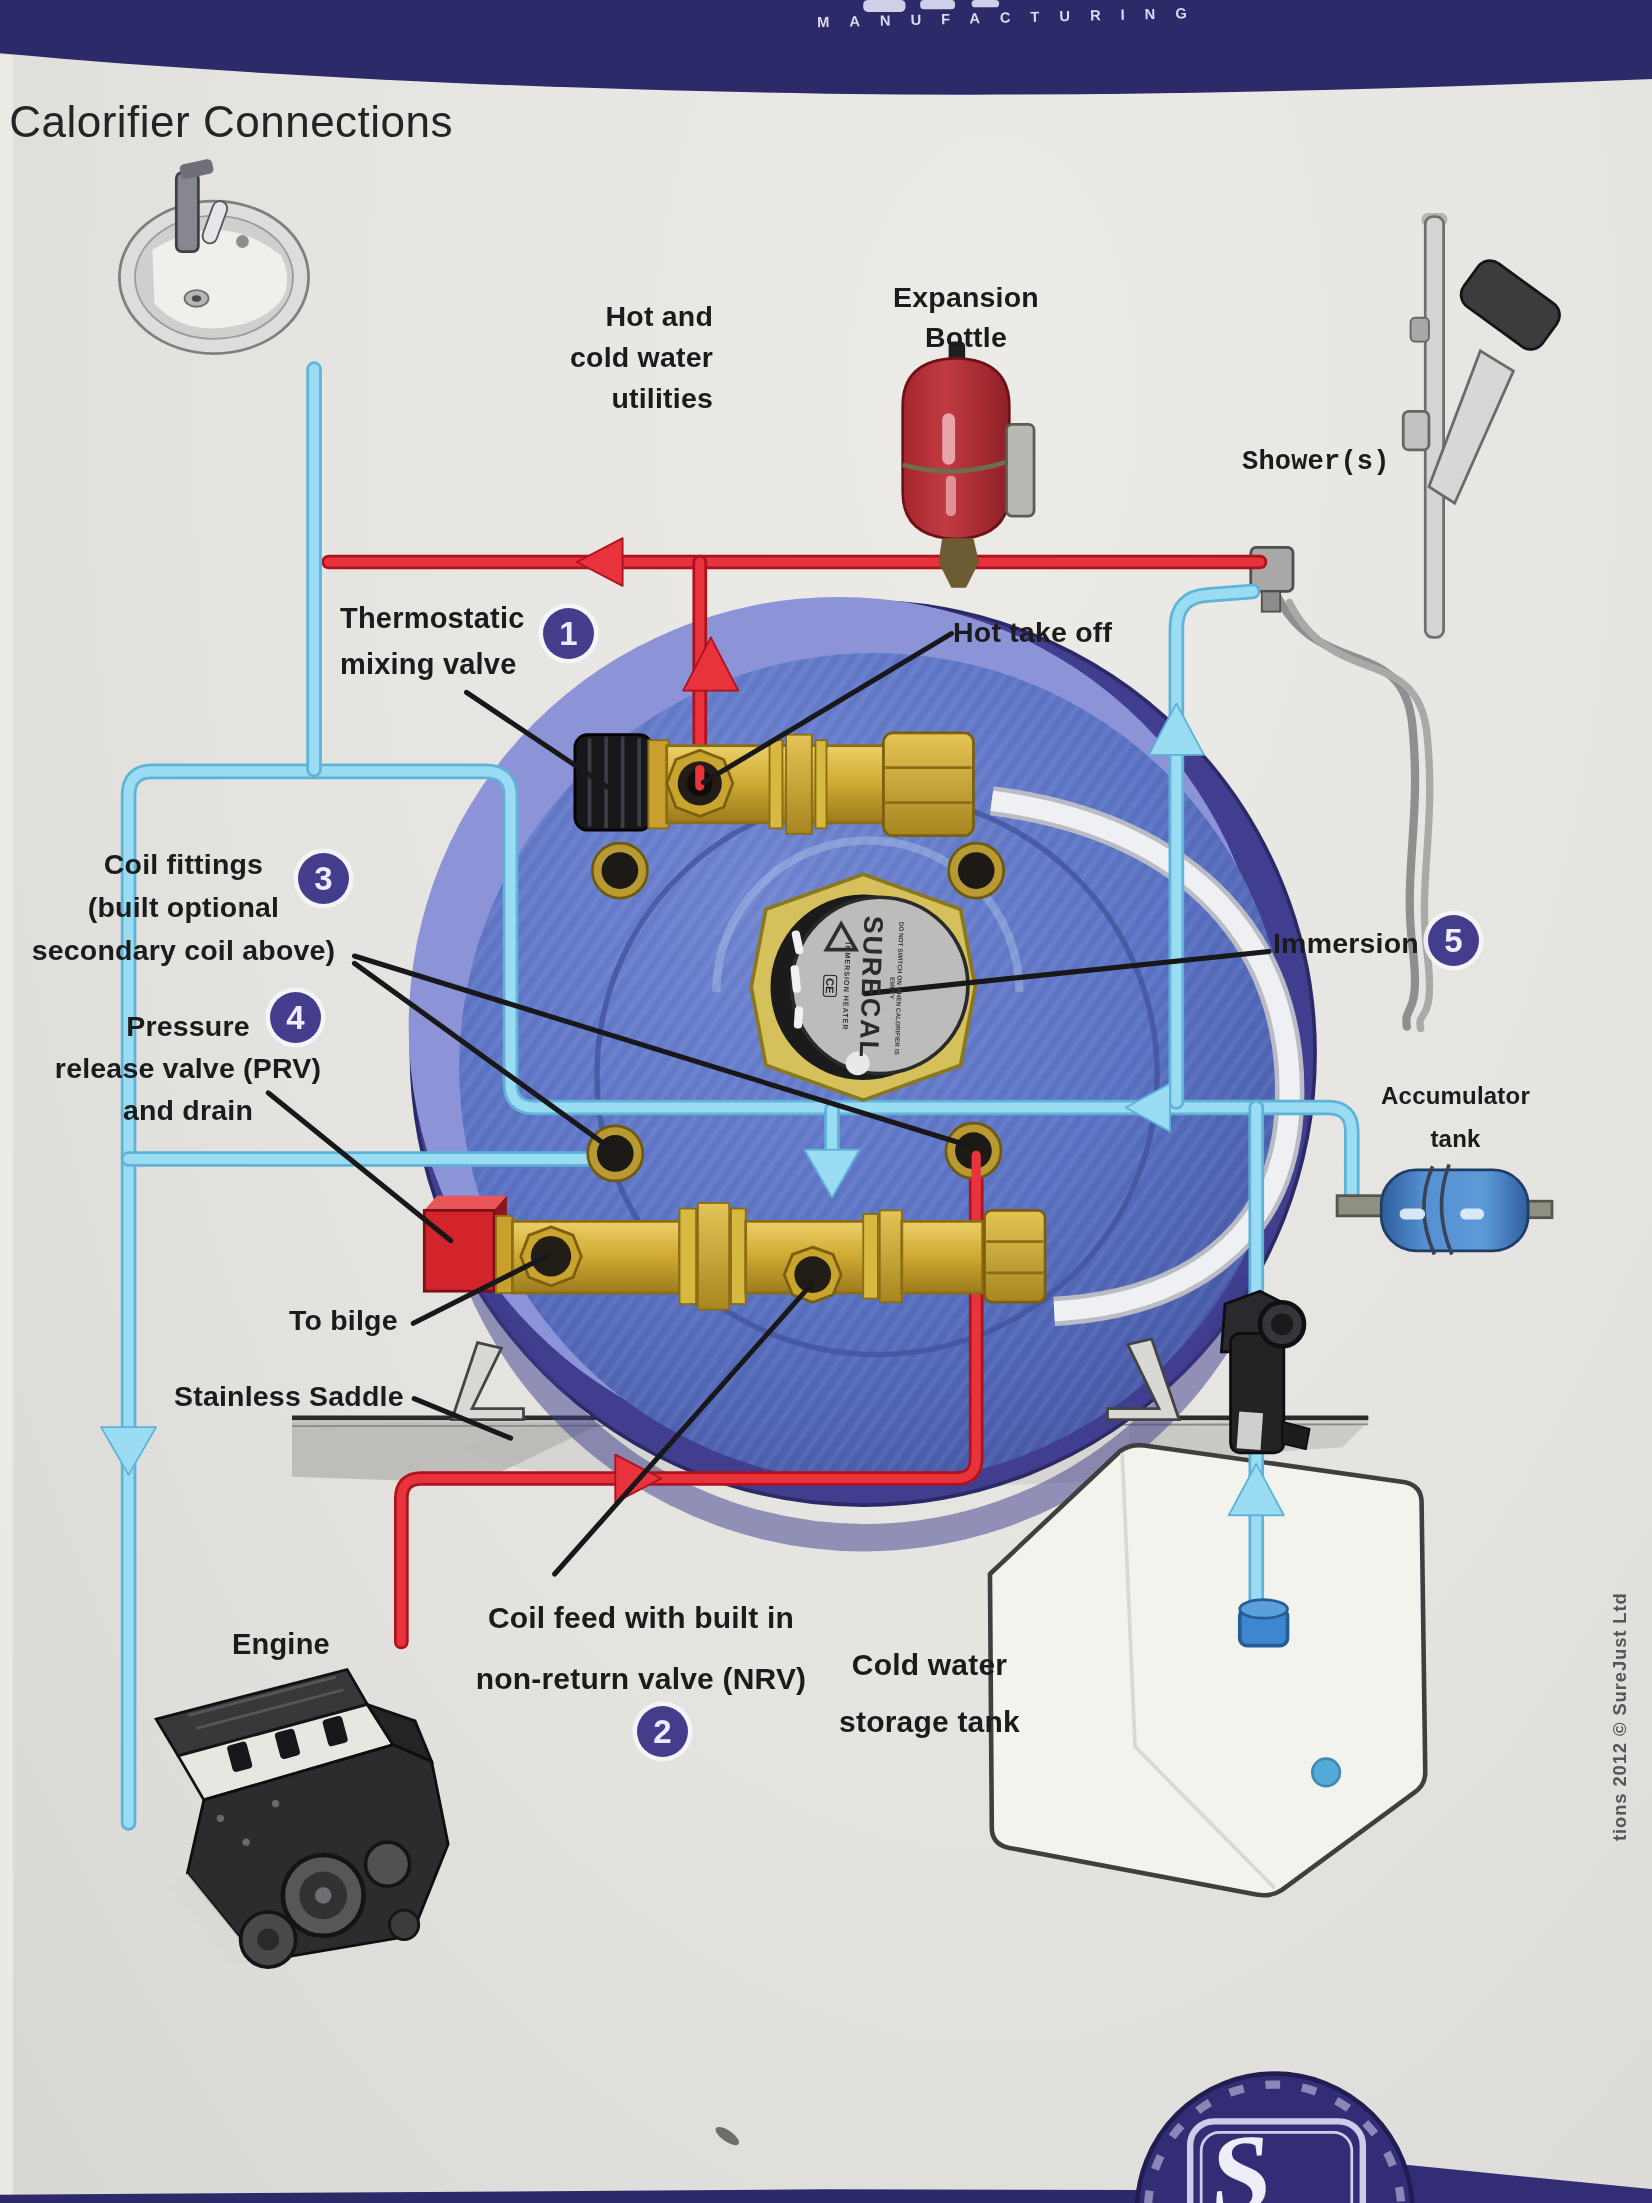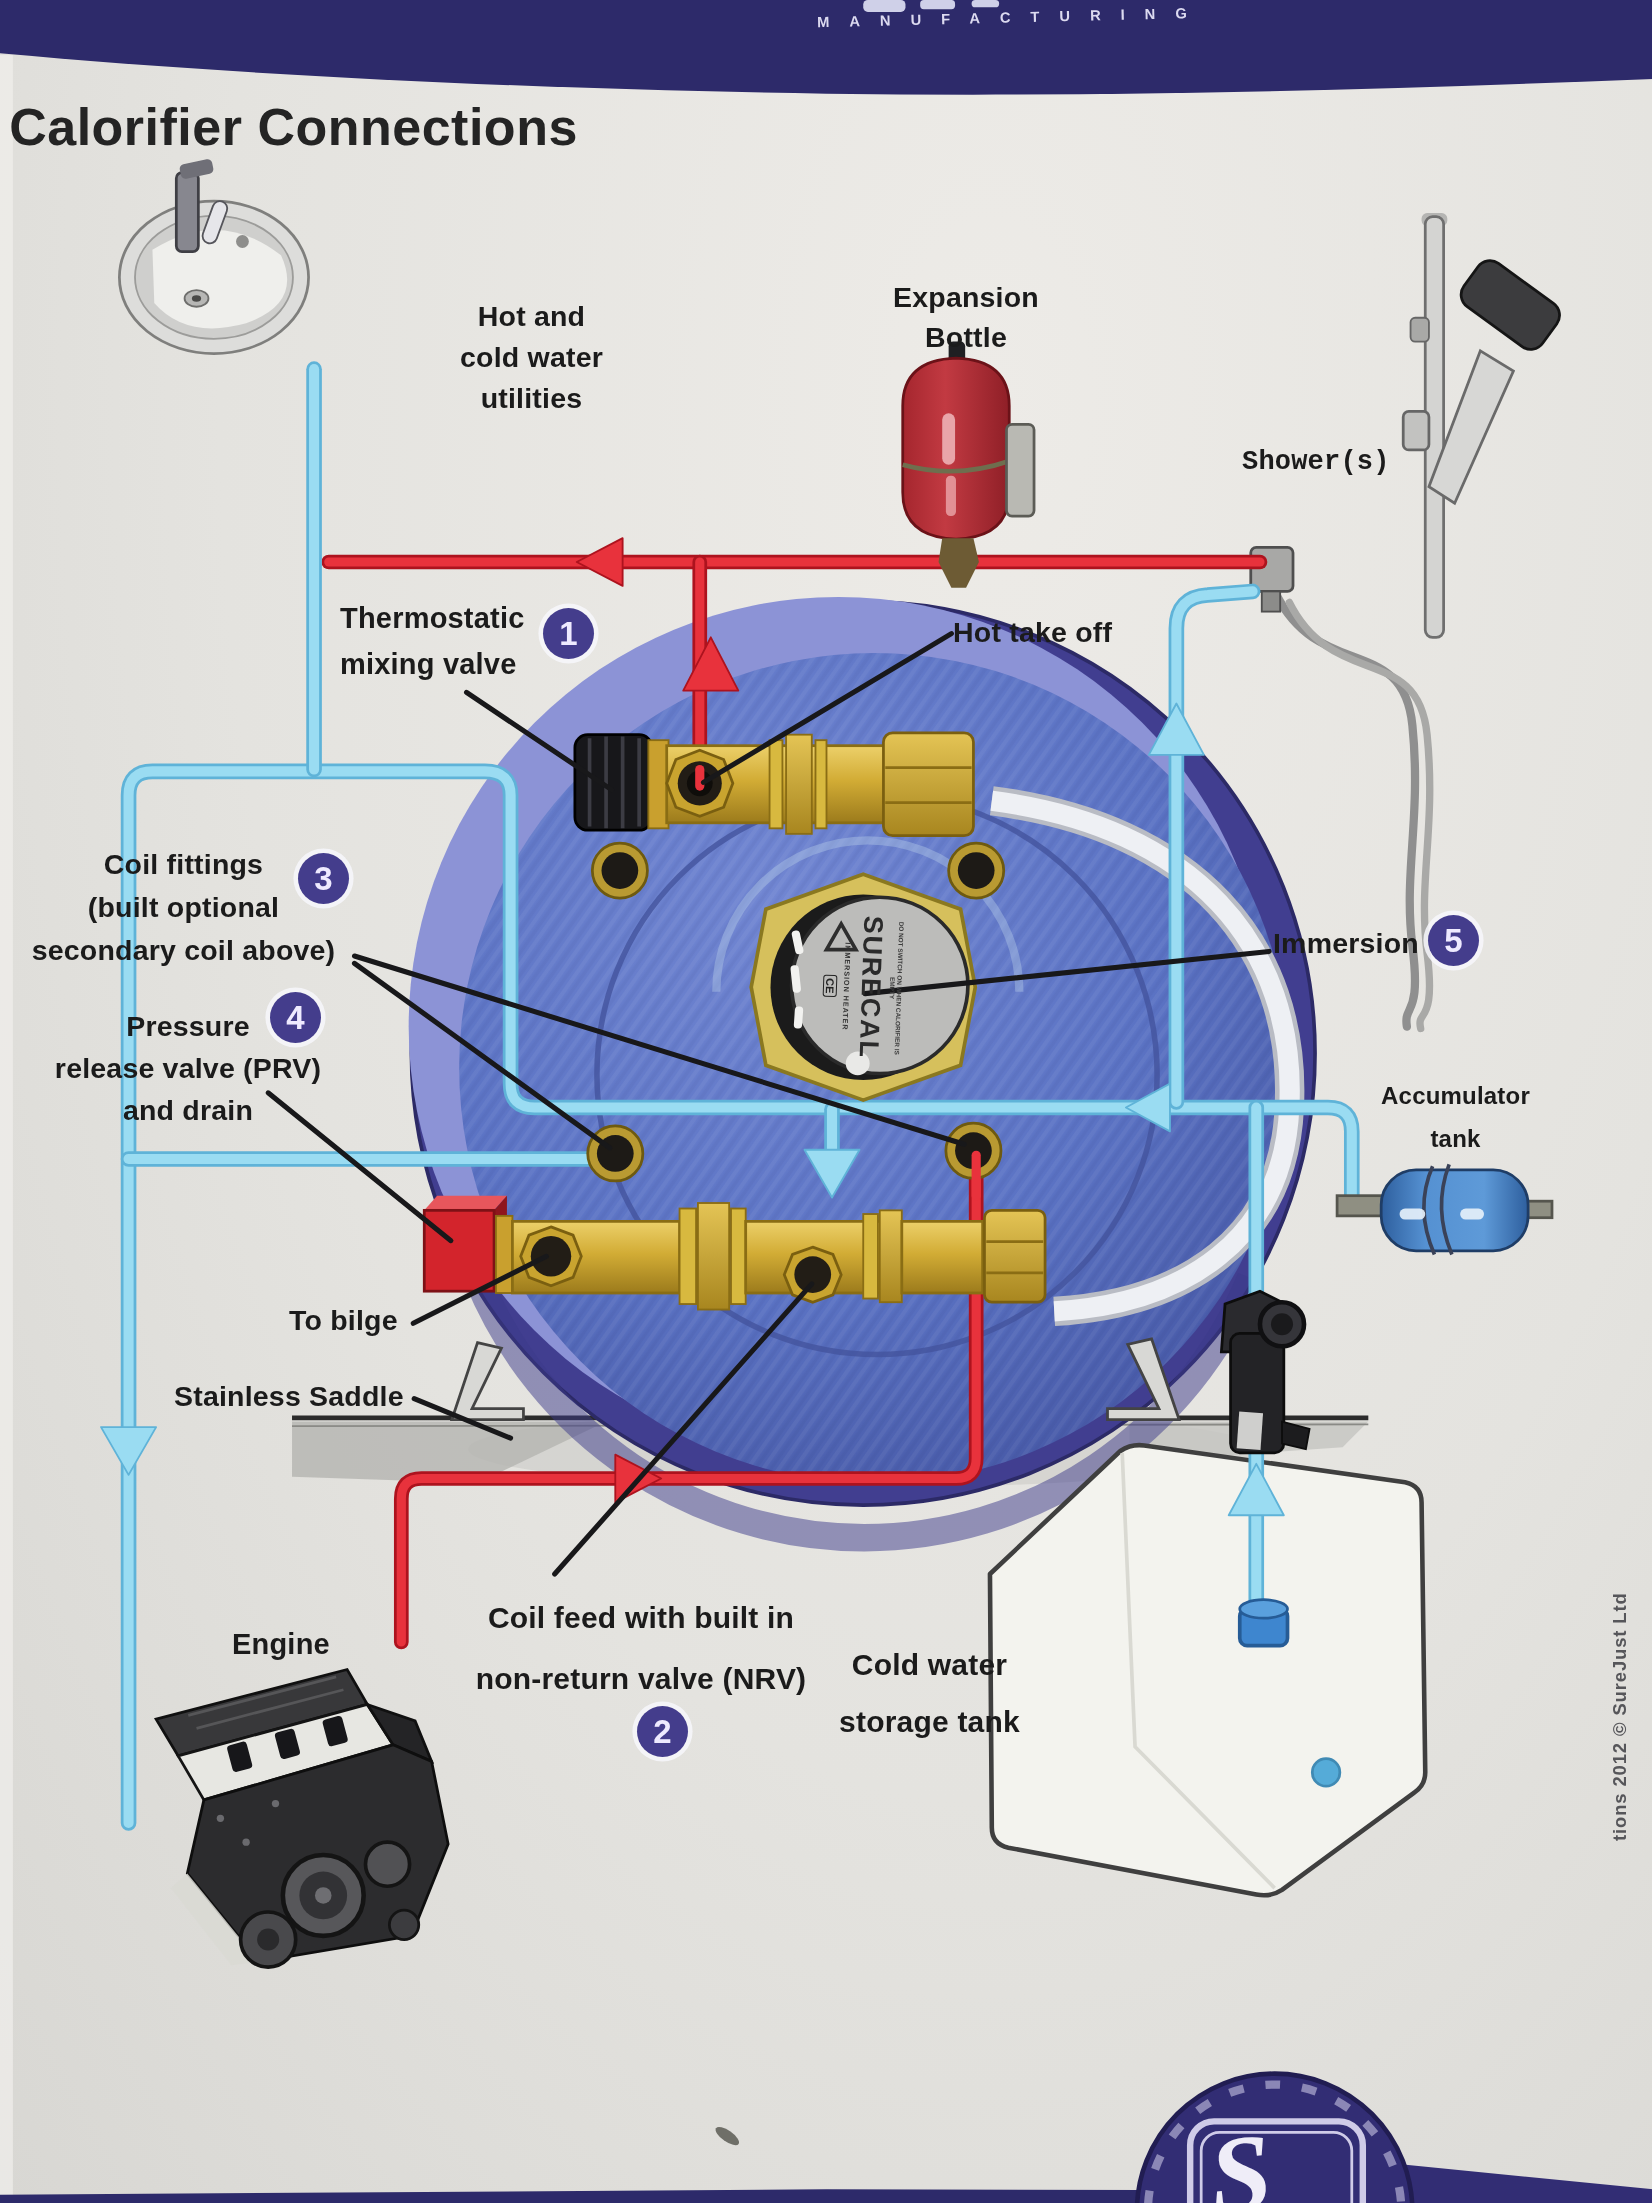--- a/index.html
+++ b/index.html
@@ -9,21 +9,21 @@
   #stage{position:relative;width:1653px;height:2204px;
          background:radial-gradient(ellipse at 60% 18%, #edebe7 0%, #e4e3df 55%, #d8d7d3 100%);
          overflow:hidden;}
   #art{position:absolute;left:0;top:0;}
   .lbl{position:absolute;font-weight:700;color:#1b1b1b;white-space:pre-line;
        text-align:center;letter-spacing:0.2px;}
   .ta-l{text-align:left;}
   .badge{position:absolute;width:51px;height:51px;border-radius:50%;
          background:#443d8c;color:#eeeaff;font:700 33px/51px "Liberation Sans",sans-serif;
          text-align:center;box-shadow:0 0 0 4.6px rgba(247,247,252,.85);}
-  #title{position:absolute;left:9.2px;top:97px;font-size:52px;font-weight:700;color:#242424;letter-spacing:0.5px;}
+  #title{position:absolute;left:9.2px;top:97px;font-size:44px;font-weight:400;color:#242424;letter-spacing:0.5px;}
   #manu{position:absolute;left:817px;top:7.3px;width:588px;font-size:14.7px;font-weight:700;
         letter-spacing:20px;color:#dcdaf0;transform:rotate(-1.4deg);}
   #copyright{position:absolute;left:1609px;top:1841px;width:698px;height:27.5px;
              transform:rotate(-90deg);transform-origin:top left;
              font-size:18.4px;font-weight:700;color:#56565a;letter-spacing:0.9px;}
   #cap-label{position:absolute;left:764px;top:888px;width:198px;height:198px;
              transform:rotate(92deg);display:flex;flex-direction:column;
              align-items:center;justify-content:center;gap:3.7px;color:#2e2e2e;}
   #cap-warning{font-size:6.4px;font-weight:700;width:138px;text-align:center;color:#3c3c3c;}
   #cap-brand{font-size:27px;font-weight:700;letter-spacing:1.8px;color:#2a2a2a;}
@@ -308,21 +308,21 @@
     <rect x="1296" y="2310" width="188" height="160" rx="26" fill="none" stroke="#cfcbe8" stroke-width="7"></rect>
     <rect x="1308" y="2322" width="164" height="140" rx="20" fill="none" stroke="#cfcbe8" stroke-width="3"></rect>
   </g>
 
   <ellipse cx="792" cy="2326" rx="15" ry="6" transform="rotate(35 792 2326)" fill="#4a4a42" opacity="0.75"></ellipse>
 </svg>
 
 <div id="title">Calorifier Connections</div>
 <div id="manu">MANUFACTURING</div>
 
-<div class="lbl" style="left:394px;top:296px;width:275px;font-size:28.5px;line-height:41px;">Hot and
+<div class="lbl" style="left:438px;top:296px;width:275px;font-size:28.5px;line-height:41px;text-align:right;">Hot and
 cold water
 utilities</div>
 <div class="lbl" style="left:851px;top:277px;width:230px;font-size:28.5px;line-height:40px;">Expansion
 Bottle</div>
 <div class="lbl ta-l" style="left:1242px;top:447px;font-size:27px;font-family:Liberation Mono, monospace;">Shower(s)</div>
 <div class="lbl ta-l" style="left:340px;top:595px;width:211px;font-size:29px;line-height:46px;">Thermostatic
 mixing valve</div>
 <div class="lbl ta-l" style="left:953px;top:616px;font-size:28.5px;">Hot take off</div>
 <div class="lbl" style="left:23px;top:843px;width:321px;font-size:28.5px;line-height:43px;">Coil fittings
 (built optional

